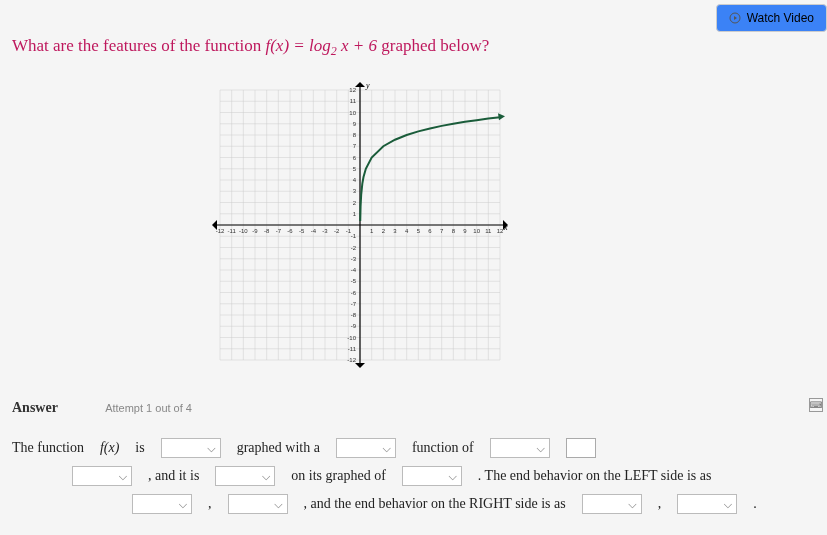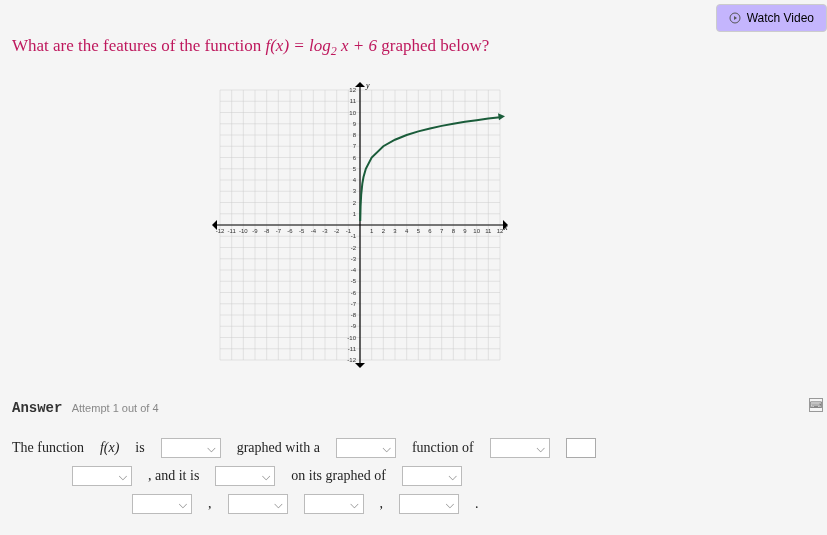--- a/index.html
+++ b/index.html
@@ -12,21 +12,21 @@
   position: relative;
 }
 .top-buttons {
   position: absolute;
   top: 4px;
   right: 0;
   display: flex;
   gap: 6px;
 }
 .btn {
-  background: #c4b5fd;
+  background: #3b82f6;
   border: 1px solid #ccc;
   border-radius: 4px;
   padding: 6px 12px;
   font-size: 12px;
   font-family: Arial, sans-serif;
   display: flex;
   align-items: center;
   gap: 6px;
 }
 .play-icon {
@@ -53,22 +53,22 @@
   position: absolute;
   top: 400px;
   left: 12px;
   right: 0;
 }
 .answer-head {
   font-size: 13px;
   color: #333;
   margin-bottom: 22px;
 }
-.answer-head b { font-weight: bold; font-size: 14px; margin-right: 6px; font-family: Liberation Mono, monospace;}
-.attempt { color: #888; font-size: 11px; font-family: Arial, sans-serif;}
+.answer-head b { font-weight: bold; font-size: 14px; font-family: Liberation Serif, serif;}
+.attempt { color: #888; font-size: 11px; font-family: Arial, sans-serif; margin-left: 44px;}
 .line {
   display: flex;
   align-items: center;
   flex-wrap: wrap;
   gap: 16px;
   font-size: 14px;
   margin-bottom: 8px;
   color: #222;
 }
 .dd {
@@ -270,24 +270,26 @@
     <span class="dd">⌵</span>
     <span class="blank"></span>
   </div>
 
   <div class="line" style="padding-left:60px">
     <span class="dd">⌵</span>
     <span>, and it is</span>
     <span class="dd">⌵</span>
     <span>on its graphed of</span>
     <span class="dd">⌵</span>
+    <span>. The end behavior on the LEFT side is as</span>
   </div>
 
   <div class="line" style="padding-left:120px">
     <span class="dd">⌵</span>
     <span>,</span>
     <span class="dd">⌵</span>
+    <span>, and the end behavior on the RIGHT side is as</span>
     <span class="dd">⌵</span>
     <span>,</span>
     <span class="dd">⌵</span>
     <span>.</span>
   </div>
 </div>
 
 </body></html>

